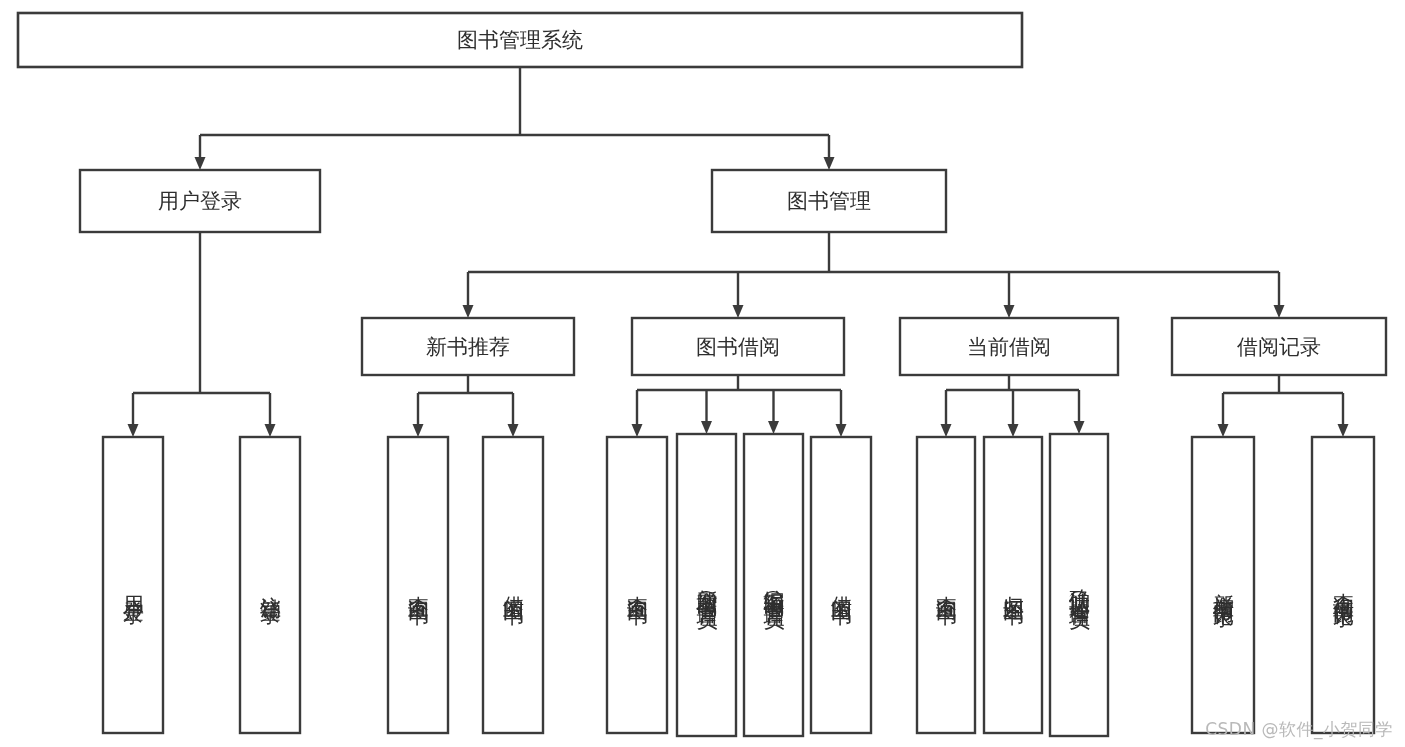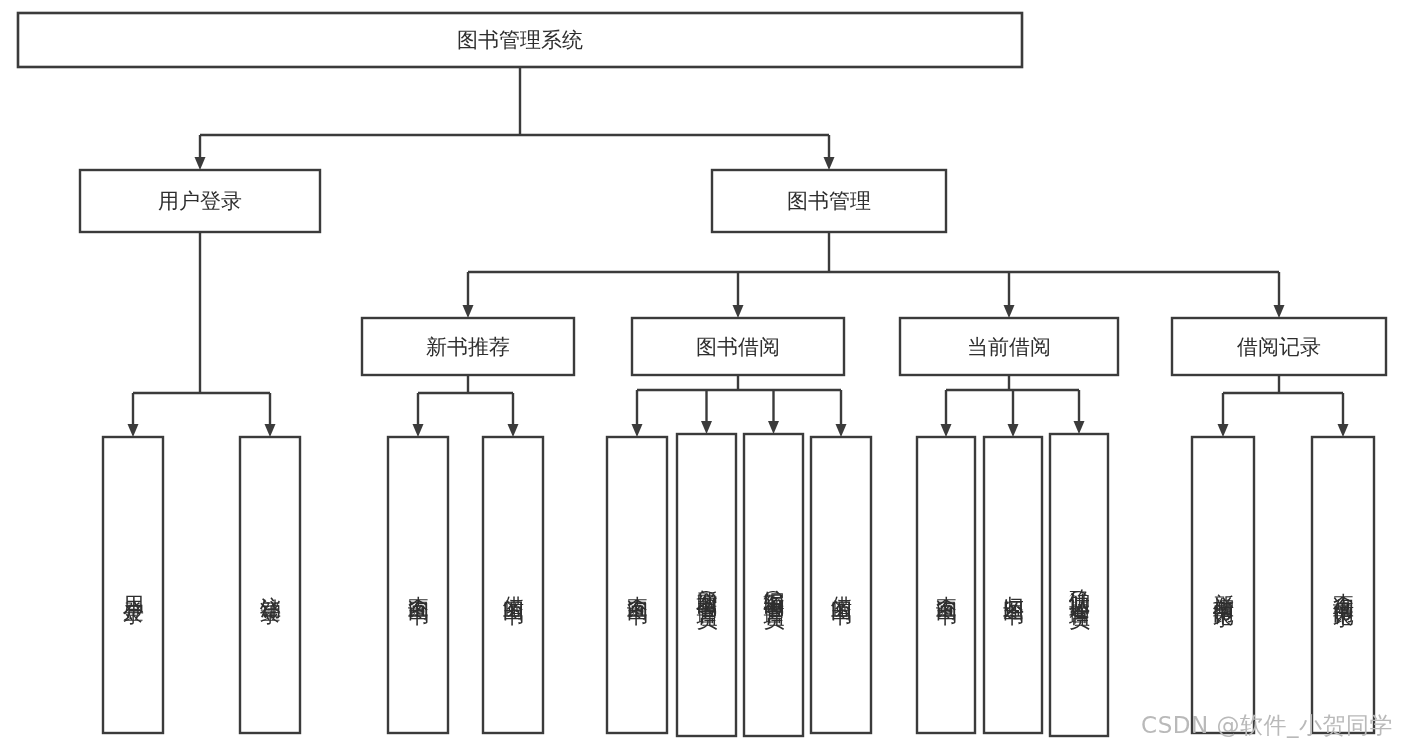--- a/index.html
+++ b/index.html
@@ -68,21 +68,21 @@
     color: #2e2e2e;
     white-space: nowrap;
     text-align: center;
     pointer-events: none;
   }
   .watermark {
     position: absolute;
     right: 12px;
     bottom: 6px;
     font-family: "DejaVu Sans", "Liberation Sans", sans-serif;
-    font-size: 23px;
+    font-size: 17px;
     color: #b9b9b9;
     letter-spacing: 0.5px;
     white-space: nowrap;
   }
 </style>
 </head>
 <body>
 
 <div id="diagram-root">
   <svg id="flow-svg" viewBox="0 0 1405 747" preserveAspectRatio="none" aria-hidden="true">

